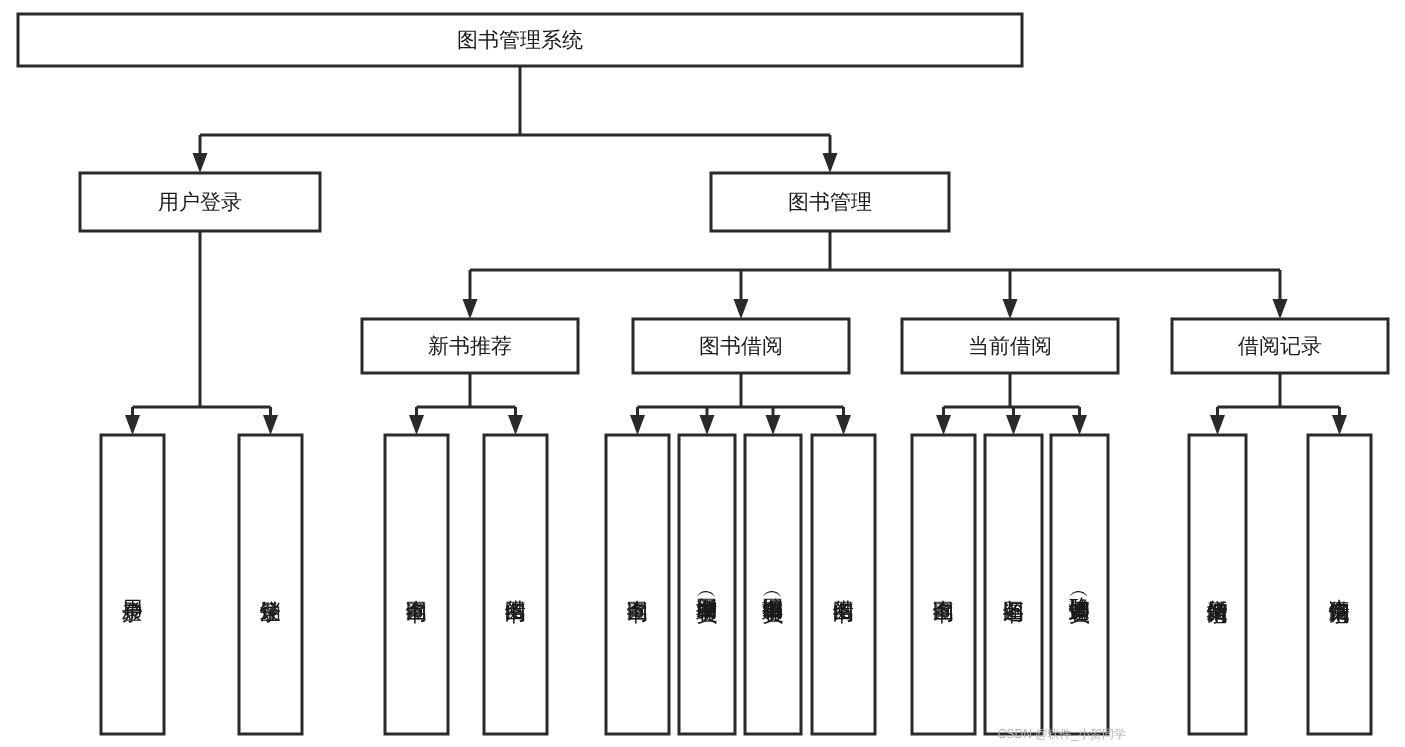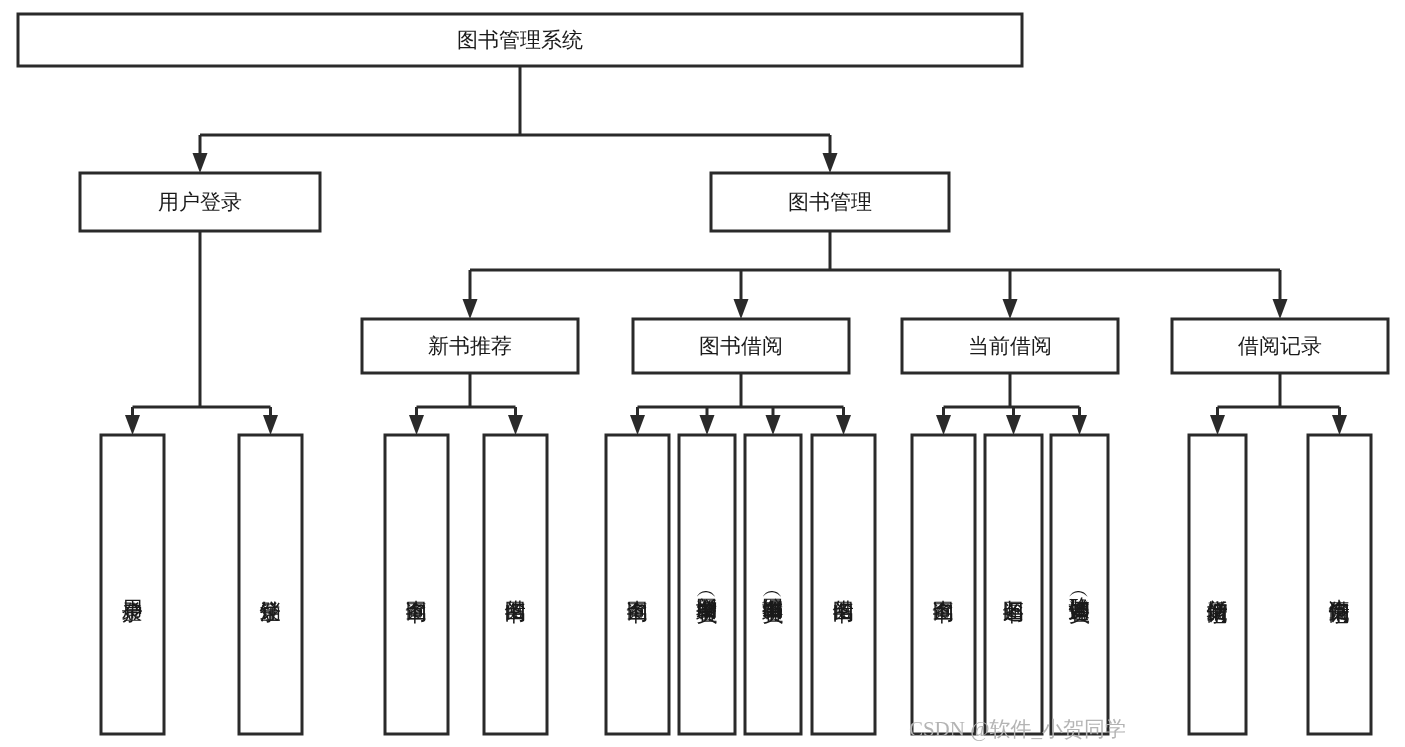--- a/index.html
+++ b/index.html
@@ -58,22 +58,22 @@
     text-align: center;
     writing-mode: vertical-rl;
     text-orientation: upright;
     white-space: nowrap;
     letter-spacing: 1px;
   }
   .watermark {
     position: absolute;
     right: 8px;
     bottom: 4px;
-    font-family: Liberation Serif, serif;
-    font-size: 21px;
+    font-family: Liberation Sans, sans-serif;
+    font-size: 12px;
     color: #b4b4b4;
     white-space: nowrap;
     user-select: none;
   }
 </style>
 </head>
 <body>
 
 <div id="diagram-root">
 

